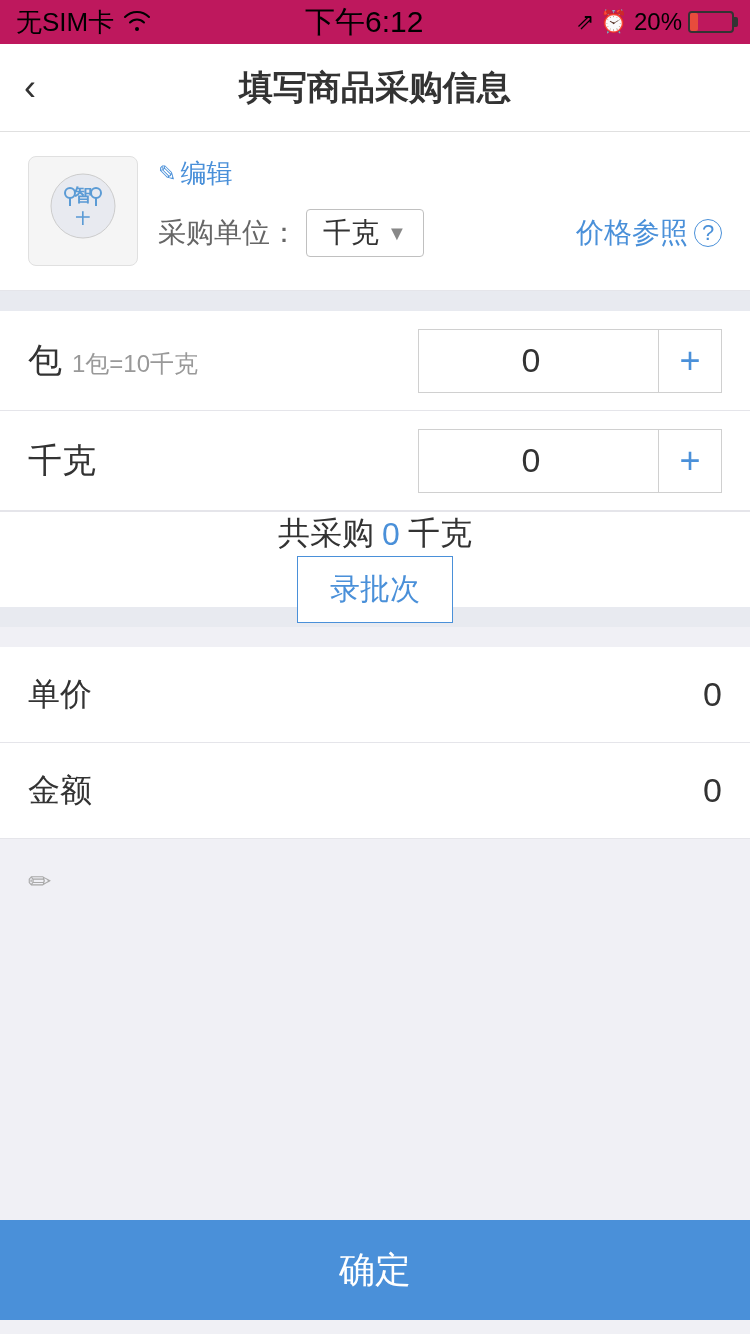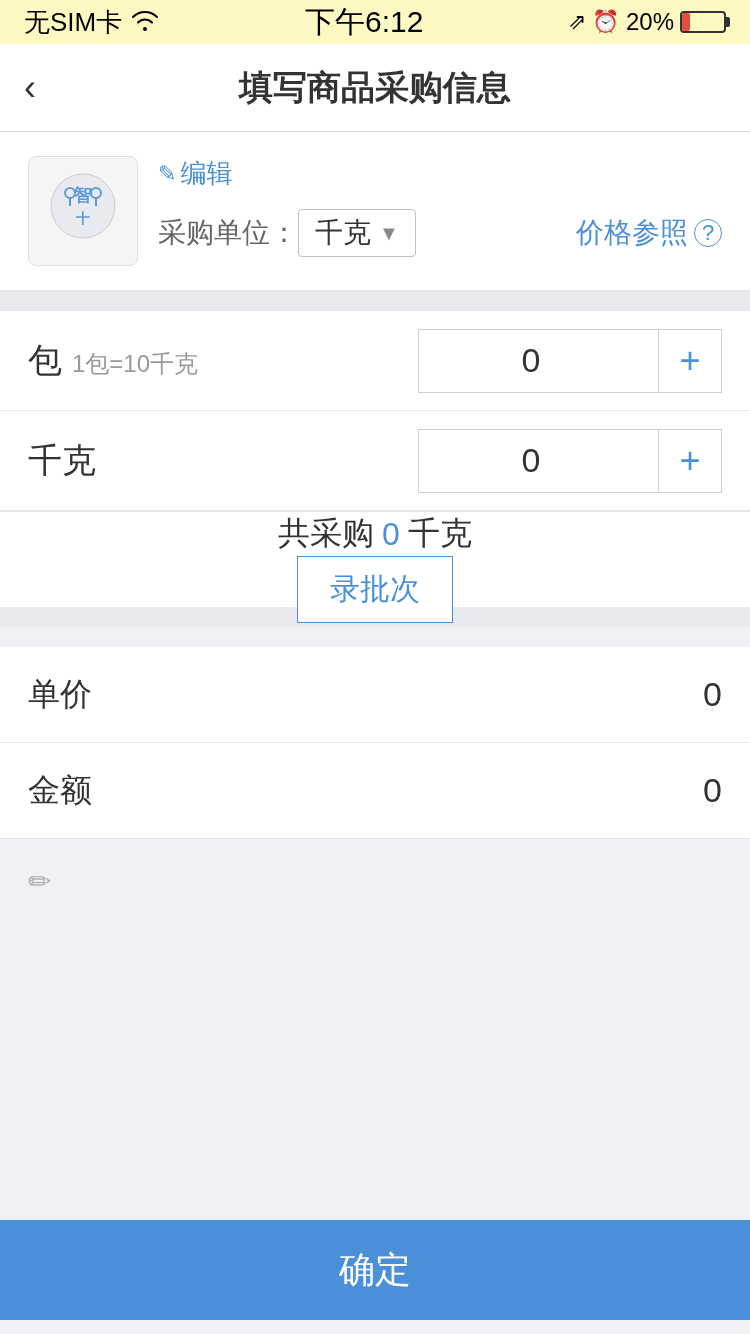--- a/index.html
+++ b/index.html
@@ -9,25 +9,25 @@
       min-height: 1334px;
       font-family: -apple-system, "PingFang SC", "Helvetica Neue", sans-serif;
       background: #f0f0f5;
       font-size: 32px;
       color: #333;
     }
 
     
     .status-bar {
       height: 44px;
-      background: #fef9c3;
+      background: #be185d;
       display: flex;
       align-items: center;
       justify-content: space-between;
-      padding: 0 24px;
+      padding: 0 16px;
       font-size: 28px;
       color: #000;
     }
     .status-left { display: flex; align-items: center; gap: 8px; font-size: 26px; }
     .status-center { font-size: 30px; font-weight: 500; }
     .status-right { display: flex; align-items: center; gap: 6px; font-size: 24px; }
     .battery {
       width: 46px; height: 22px; border: 2px solid #333; border-radius: 4px; position: relative;
       display: flex; align-items: center;
     }
@@ -327,21 +327,21 @@
     </div>
   </div>
   <div class="product-info">
     <div class="product-header">
       <div class="edit-btn">
         <span style="font-size:22px;">✎</span>
         <span>编辑</span>
       </div>
     </div>
     <div class="product-unit-row">
-      <div style="display:flex;align-items:center;">
+      <div style="display:flex;align-items:center;gap:8px;">
         <span class="unit-label">采购单位：</span>
         <div class="unit-select">
           <span>千克</span>
           <span style="font-size:20px;color:#888;">▼</span>
         </div>
       </div>
       <div class="price-ref">
         <span>价格参照</span>
         <span style="width:28px;height:28px;border:1.5px solid #4a90d9;border-radius:50%;display:flex;align-items:center;justify-content:center;font-size:22px;">?</span>
       </div>

